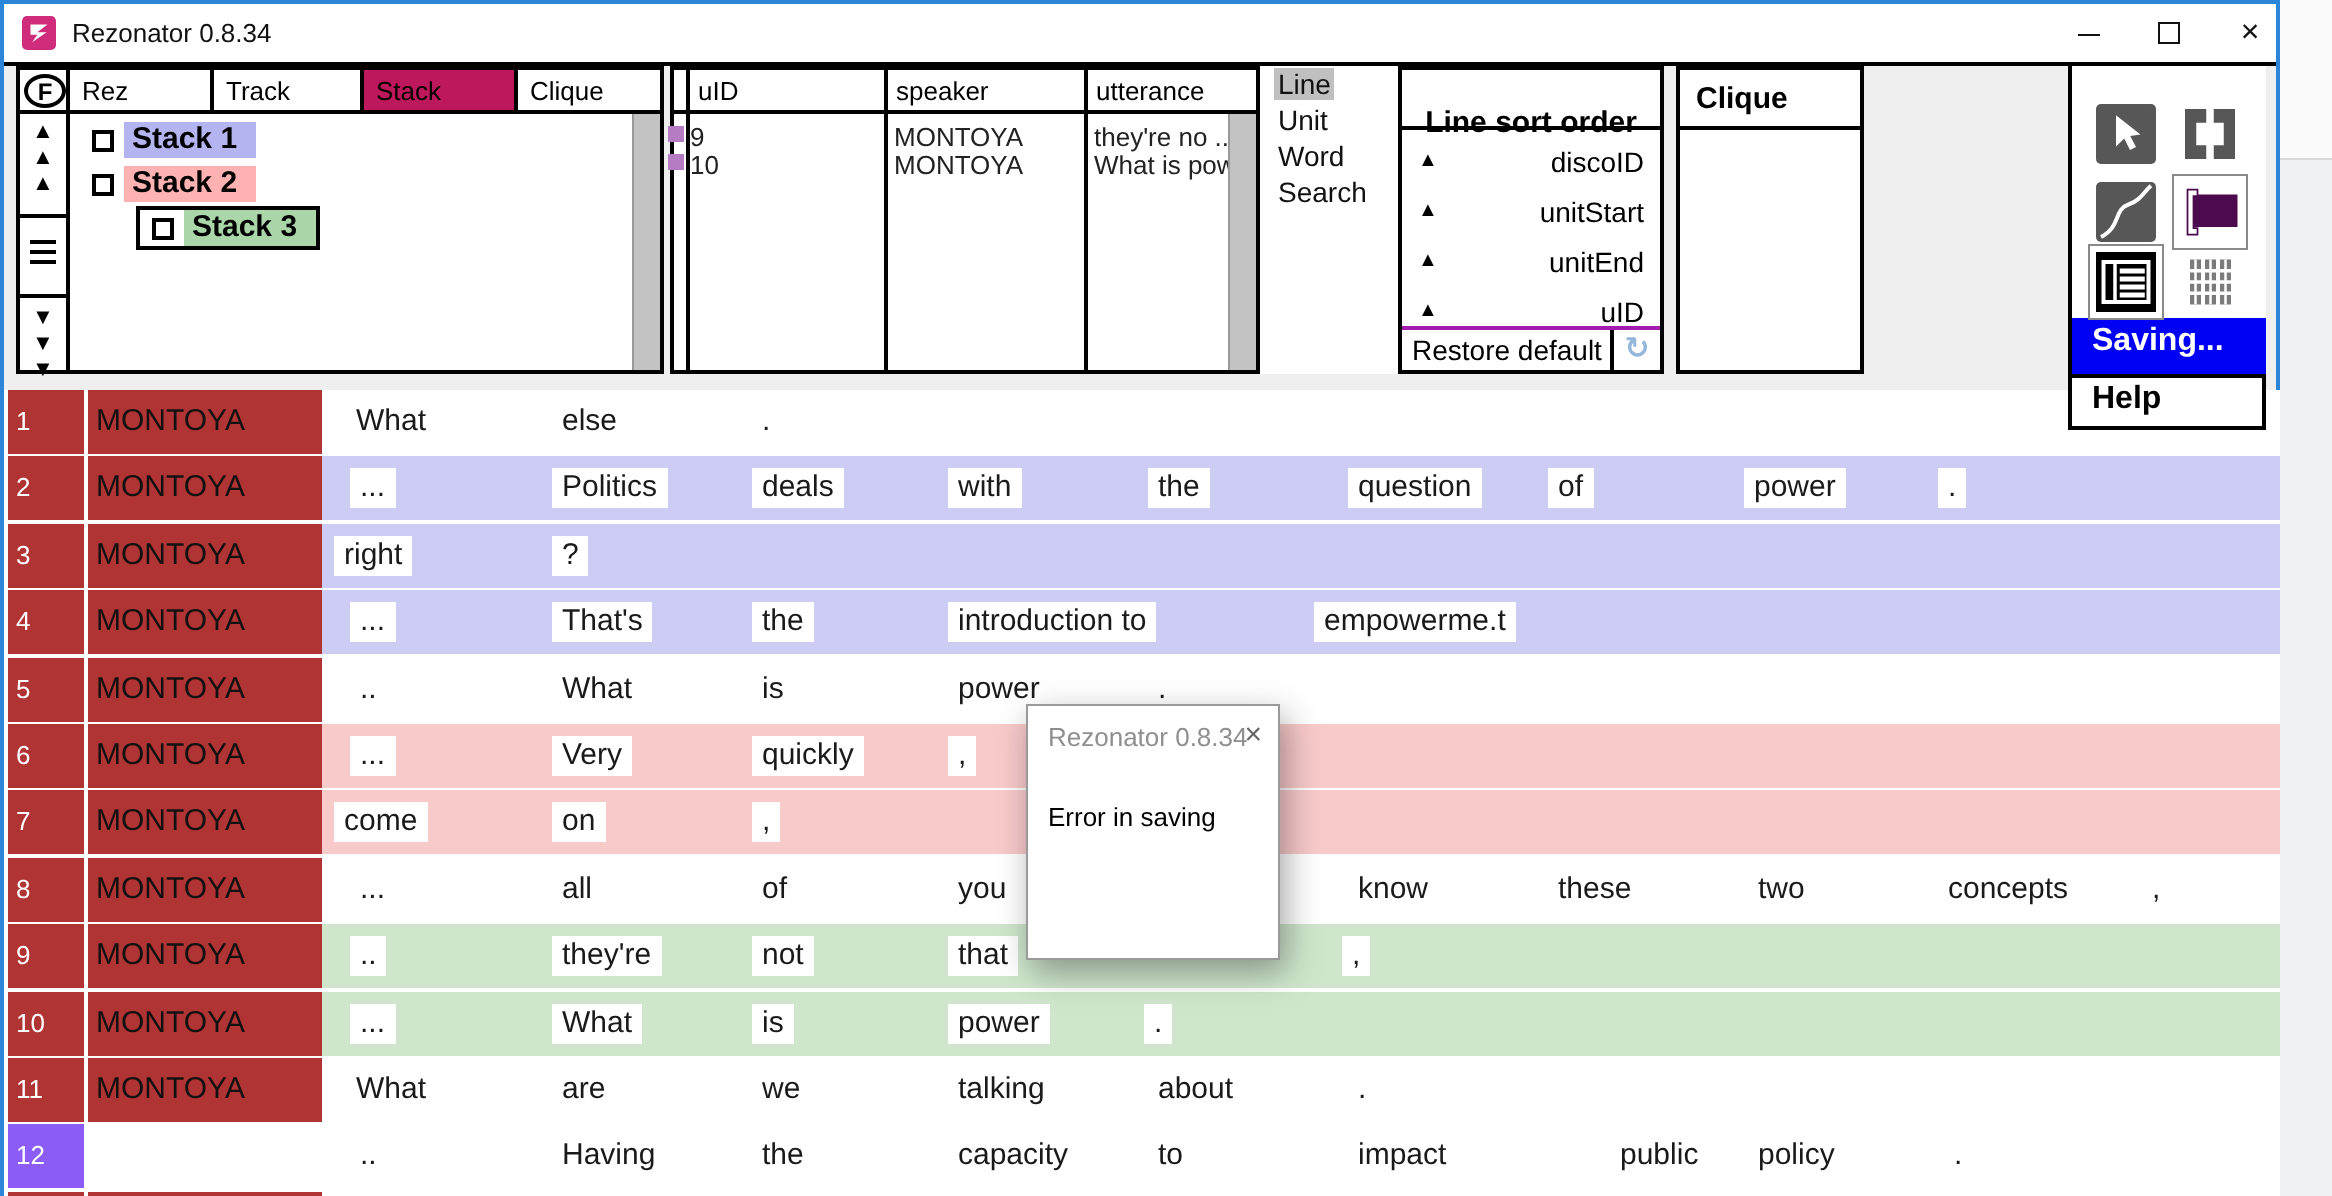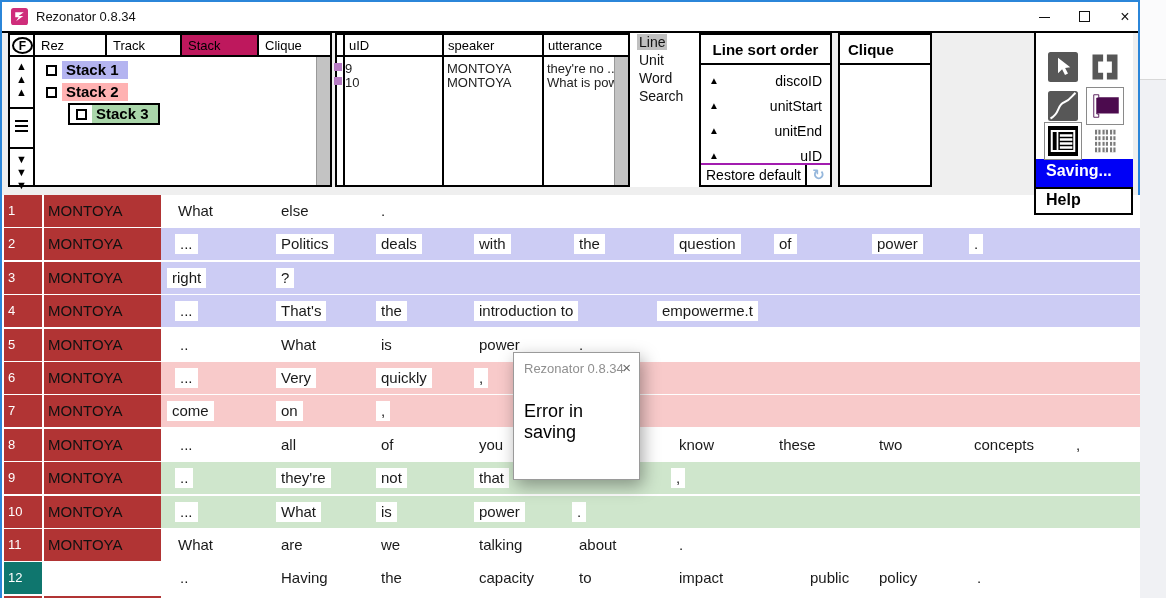--- a/index.html
+++ b/index.html
@@ -57,21 +57,21 @@
   #unit-scroll { position:absolute; right:0; top:22px; width:14px; bottom:0; background:#c3c3c3; border-left:1px solid #999; }
 
   
   #view-menu { position:absolute; left:628px; top:31px; width:69px; height:154px; background:#fff; }
   .view-item { display:inline-block; clear:both; float:left; margin:1px 0 1px 7px; font-size:14px; padding:0 2px; color:#111; }
   .view-item.sel { background:#c0c0c0; }
 
   
   #sort-panel { left:697px; top:31px; width:133px; height:154px; }
   #sort-title { position:absolute; left:0; top:0; right:0; height:30px; border-bottom:2px solid #000;
-    font-weight:bold; font-size:15px; text-align:center; padding-top:6px; }
+    font-weight:bold; font-size:15px; text-align:center; padding-top:18px; }
   #sort-rows { position:absolute; left:0; top:30px; right:0; }
   .sort-row { position:absolute; left:0; right:0; height:26px; }
   .sort-row .tri { position:absolute; left:8px; top:6px; font-size:10px; }
   .sort-row .sl { position:absolute; right:8px; top:4px; font-size:14px; }
   #restore-row { position:absolute; left:0; bottom:0; right:0; height:22px; border-top:2px solid #a21caf; }
   #restore-label { position:absolute; left:5px; top:2px; font-size:14px; }
   #refresh-cell { position:absolute; right:0; top:0; width:25px; height:100%; border-left:2px solid #000; text-align:center; }
   #refresh-icon { font-size:15px; color:#95b7dc; font-weight:bold; line-height:20px; }
 
   
@@ -98,21 +98,21 @@
   .t-speaker { position:absolute; left:40px; top:0; width:117px; height:32px; color:#111; font-size:15px; padding:7px 0 0 4px; }
   .t-band { position:absolute; left:157px; top:0; right:0px; height:33px; border-bottom:1px solid #fff; }
   .t-word { position:absolute; top:6px; font-size:15px; color:#1a1a1a; padding:1px 5px 2px 5px; white-space:nowrap; }
   .boxed .t-word { background:#fff; }
 
   
   #dialog { position:absolute; left:513px; top:352px; width:127px; height:128px; background:#fff;
     border:1px solid #9a9a9a; box-shadow:3px 6px 16px rgba(0,0,0,.35); z-index:10; }
   #dialog-title { position:absolute; left:10px; top:8px; font-size:13px; color:#8f8f8f; }
   #dialog-close { position:absolute; right:8px; top:6px; font-size:15px; color:#666; }
-  #dialog-msg { position:absolute; left:10px; top:48px; font-size:18px; color:#000; }
+  #dialog-msg { position:absolute; left:10px; top:48px; font-size:13px; color:#000; }
   #dialog-footer { position:absolute; left:0; right:0; bottom:0; height:44px; background:#f0f0f0; }
   #dialog-ok { position:absolute; left:43px; top:9px; width:73px; height:23px; background:#dddddd;
     border:1px solid #7a7a7a; font-size:13px; text-align:center; padding-top:3px; }
 
   
   #outside { position:absolute; left:1140px; top:0; width:26px; height:598px; background:#f0f1f4; }
   #outside .top { position:absolute; left:0; top:0; width:100%; height:80px; background:#fbfbfc; border-bottom:1px solid #d8d8d8; }
 </style>
 </head>
 <body>
@@ -407,21 +407,21 @@
           <div class="t-band" style="background: rgb(255, 255, 255);">
             <div class="t-word" style="left: 12px;">What</div>
             <div class="t-word" style="left: 115px;">are</div>
             <div class="t-word" style="left: 215px;">we</div>
             <div class="t-word" style="left: 313px;">talking</div>
             <div class="t-word" style="left: 413px;">about</div>
             <div class="t-word" style="left: 513px;">.</div>
           </div>
         </div>
         <div class="t-row" style="top: 367.4px;">
-          <div class="t-num" style="background: #0f766e;">12</div>
+          <div class="t-num" style="background: #8b5cf6;">12</div>
           <div class="t-band" style="background: rgb(255, 255, 255);">
             <div class="t-word" style="left: 14px;">..</div>
             <div class="t-word" style="left: 115px;">Having</div>
             <div class="t-word" style="left: 215px;">the</div>
             <div class="t-word" style="left: 313px;">capacity</div>
             <div class="t-word" style="left: 413px;">to</div>
             <div class="t-word" style="left: 513px;">impact</div>
             <div class="t-word" style="left: 644px;">public</div>
             <div class="t-word" style="left: 713px;">policy</div>
             <div class="t-word" style="left: 811px;">.</div>

